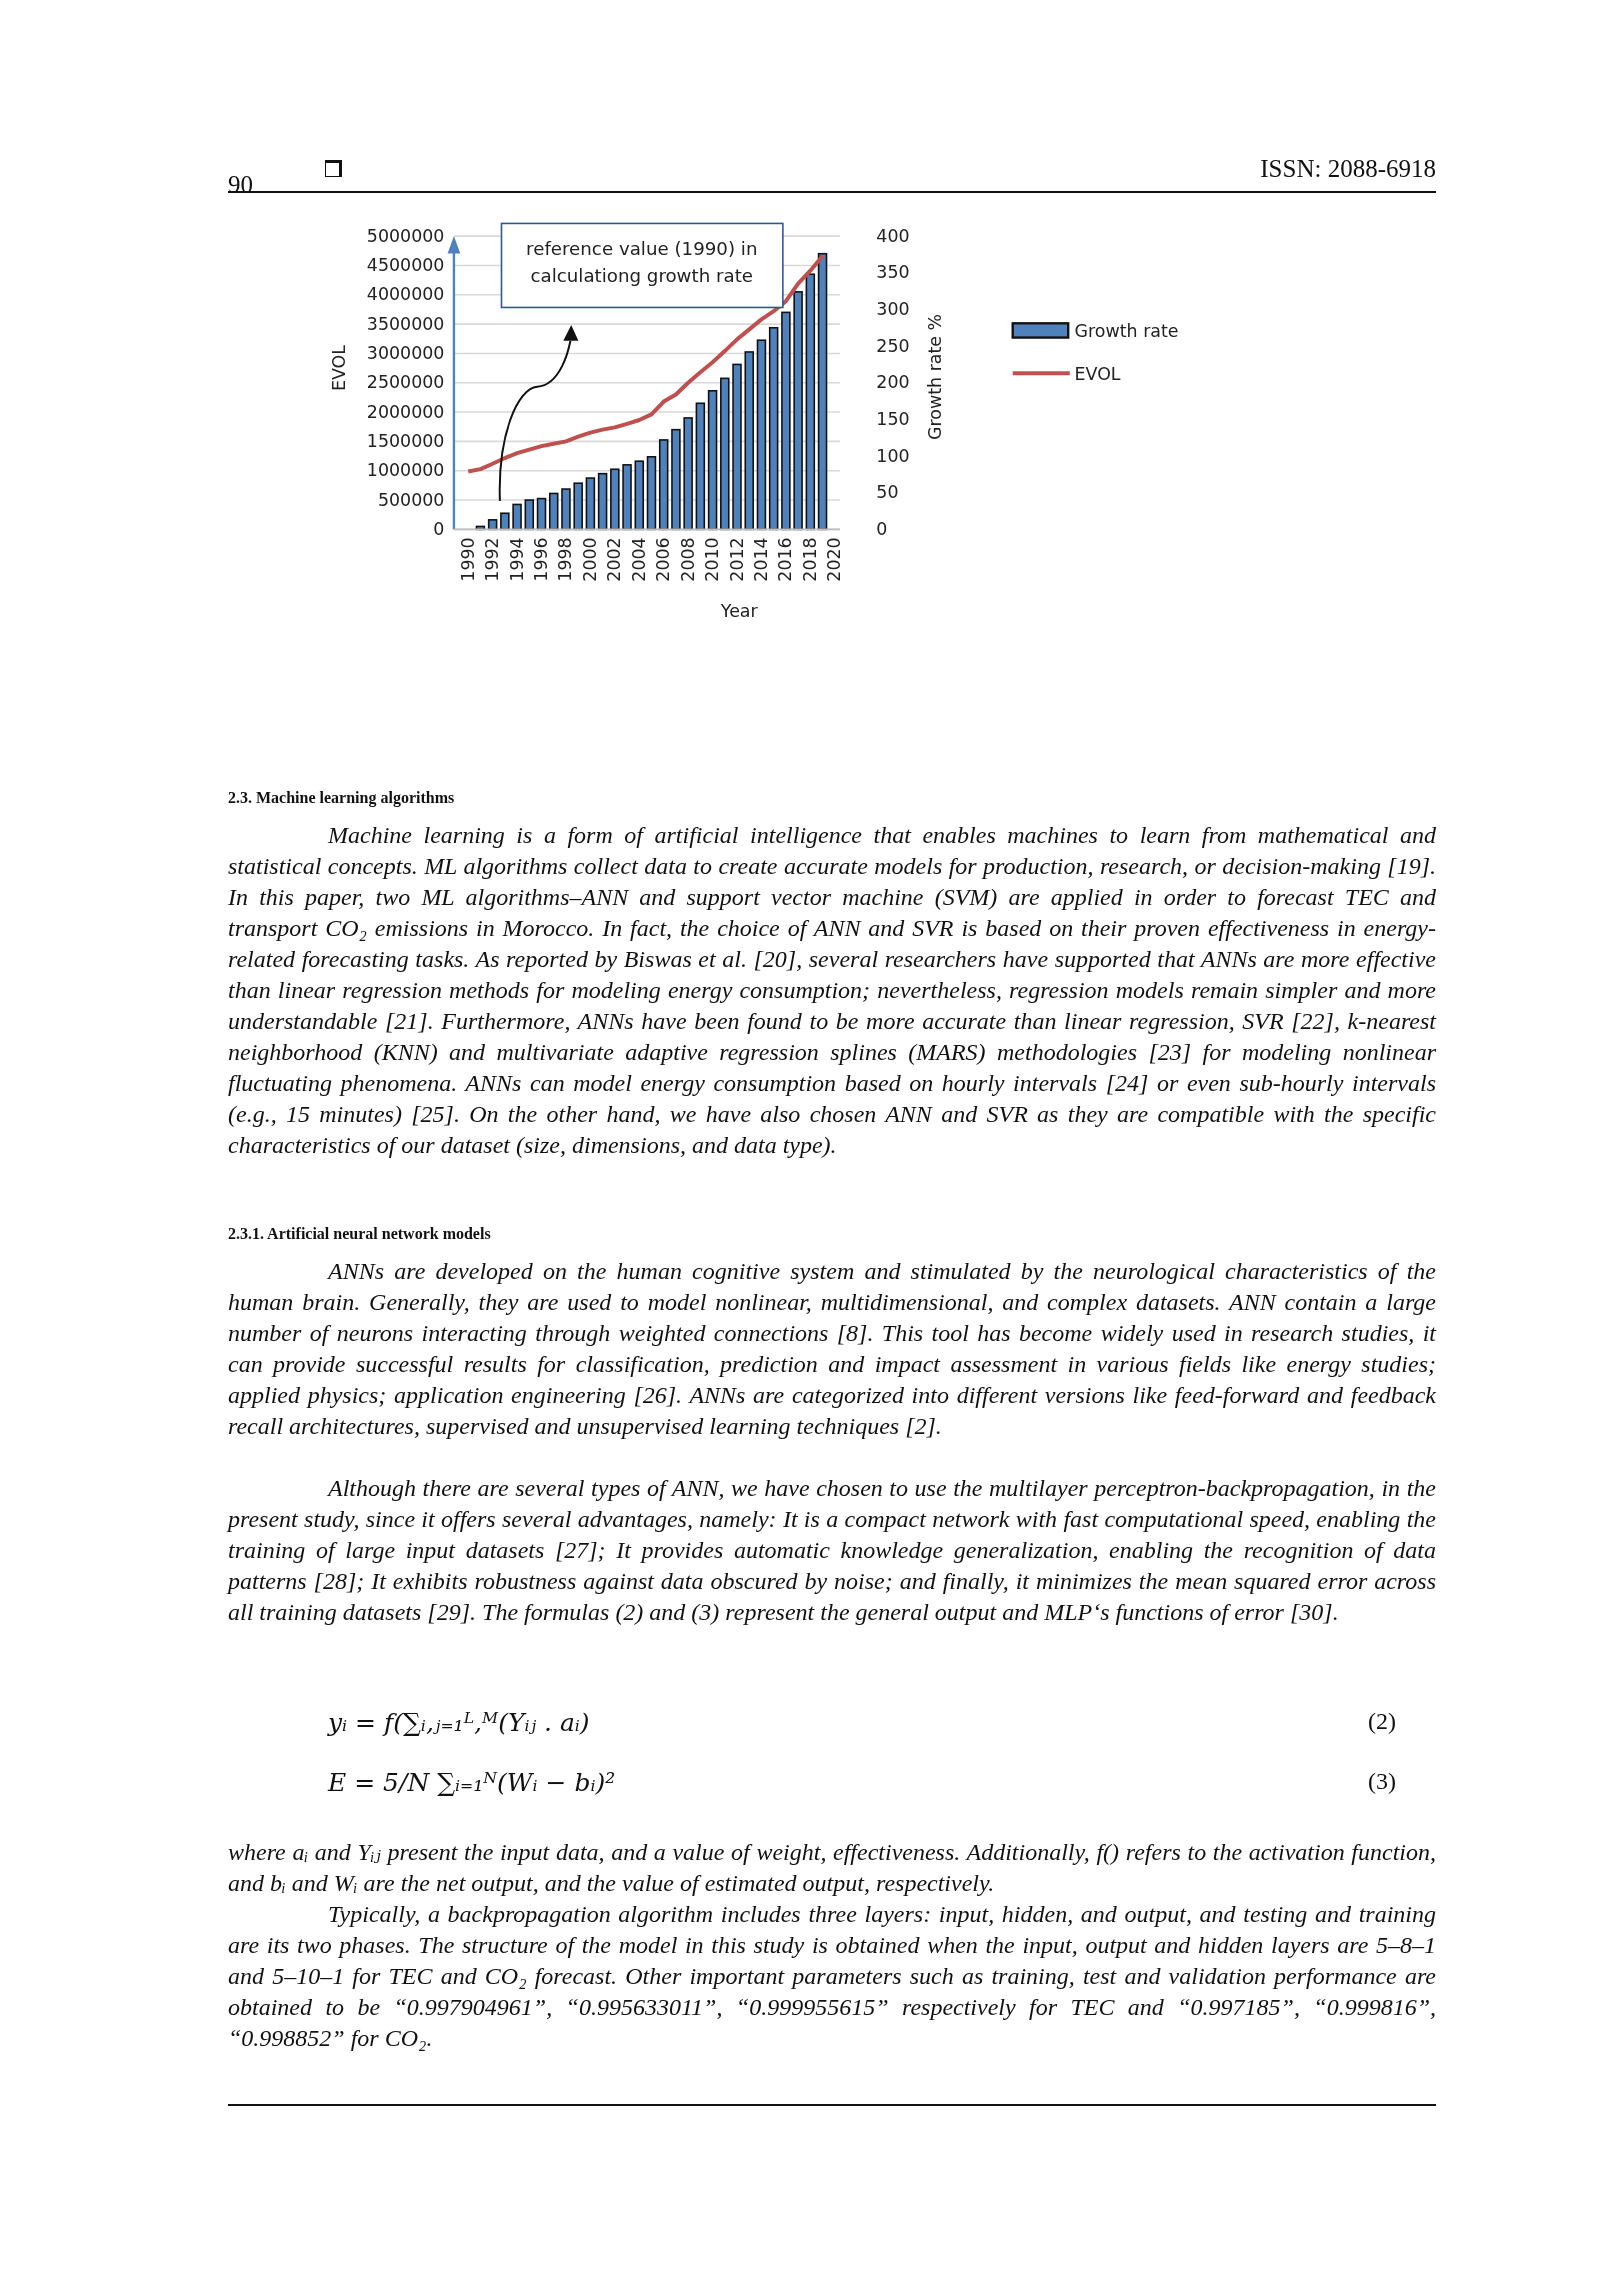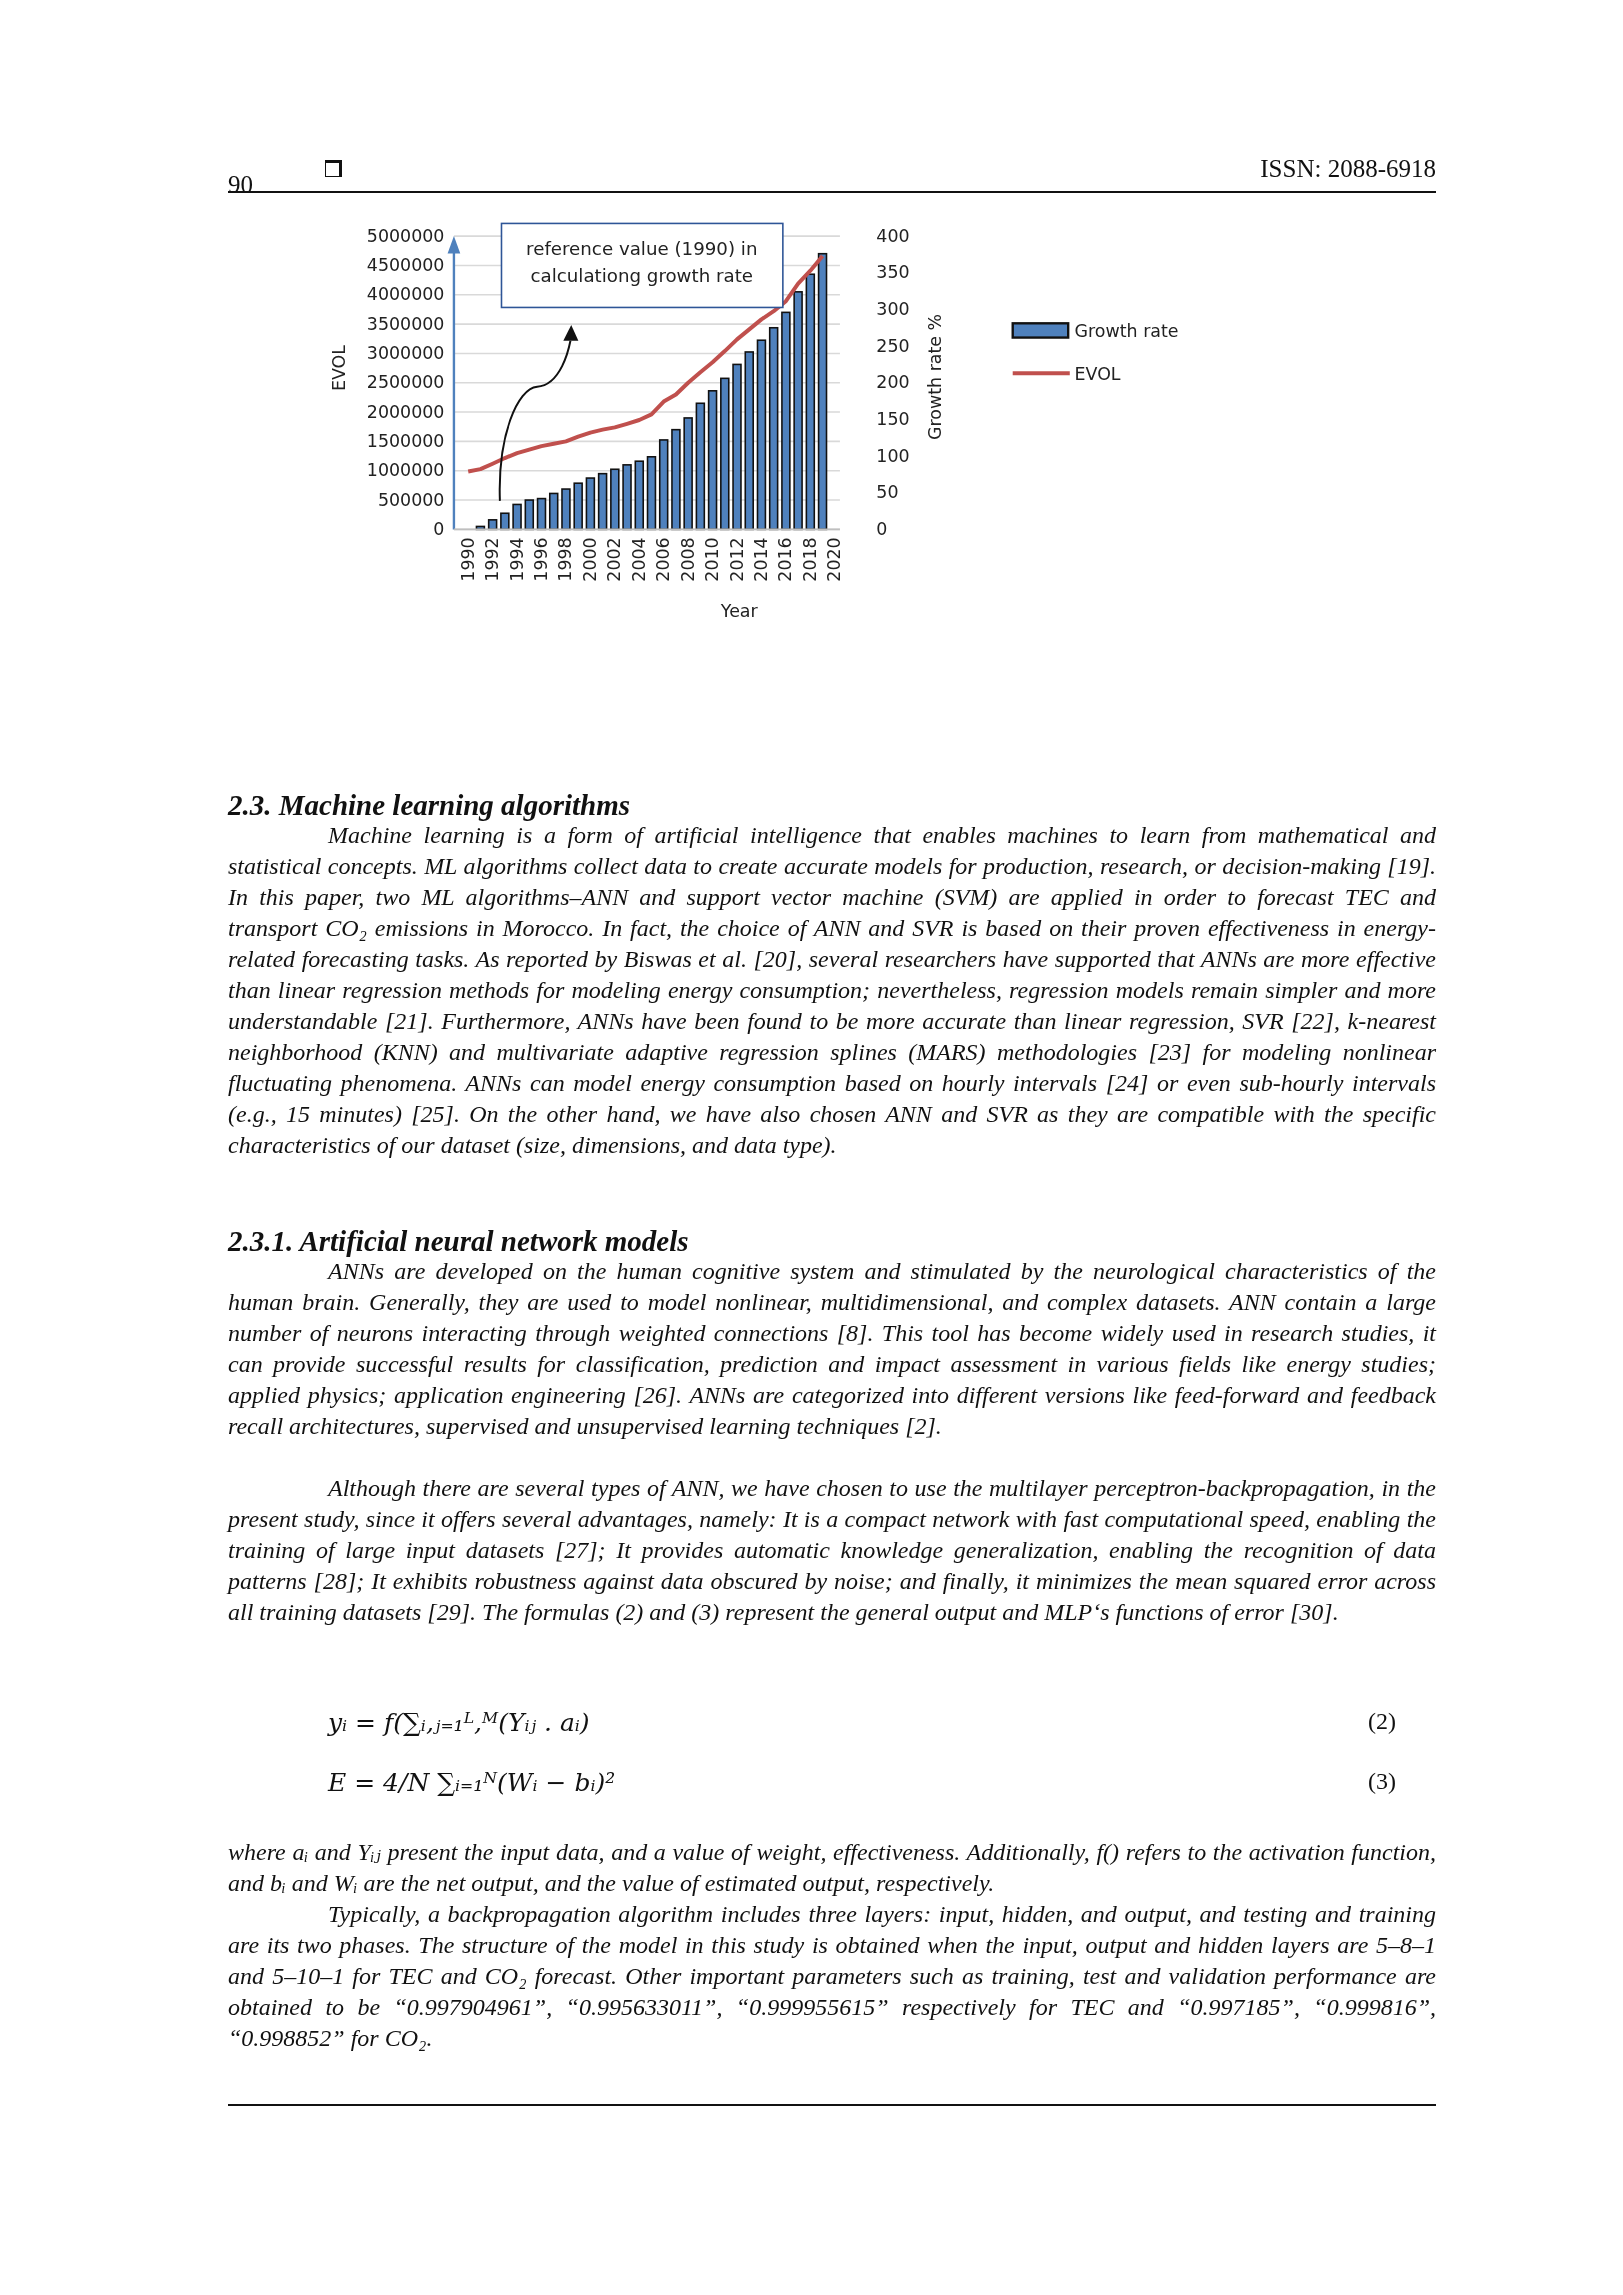--- a/index.html
+++ b/index.html
@@ -16,21 +16,21 @@
   .rule-top { position: absolute; left: 0; top: 191px; width: 1208px; height: 2.4px; background: #111; }
 
   
   .chart { position: absolute; left: 0; top: 206px; width: 1208px; height: 428px; }
   .chart svg { position: absolute; left: 0; top: 0; }
   .chart text { font-family: "DejaVu Sans", "Liberation Sans", sans-serif; fill: #222; }
 
   .caption { position: absolute; left: 0; top: 663px; width: 1208px; text-align: center;
              font-size: 24px; line-height: 31px; }
 
-  .h2 { position: absolute; left: 0; font-size: 29px; font-weight: bold; font-style: italic; }
+  .h2 { position: absolute; left: 0; font-size: 16px; font-weight: bold; }
   .para { position: absolute; left: 0; width: 1208px; font-size: 24px; line-height: 31px;
           text-align: justify; text-align-last: left; font-style: italic; }
   .para .ind { display: inline-block; width: 100px; }
   .eq { position: absolute; left: 100px; font-size: 25px; font-style: italic; font-family: "DejaVu Serif", serif; }
   .eqn { position: absolute; right: 40px; font-size: 24px; }
 
   .rule-bot { position: absolute; left: 0; top: 2104px; width: 1208px; height: 2.4px; background: #111; }
   .footer { position: absolute; left: 0; top: 2112px; font-size: 24px; }
 </style>
 </head>
@@ -145,21 +145,21 @@
 
   <div class="h2" style="top:789px">2.3.  Machine learning algorithms</div>
   <div class="para" style="top:820px"><span class="ind"></span><span>Machine learning is a form of artificial intelligence that enables machines to learn from mathematical and statistical concepts. ML algorithms collect data to create accurate models for production, research, or decision-making [19]. In this paper, two ML algorithms–ANN and support vector machine (SVM) are applied in order to forecast TEC and transport CO₂ emissions in Morocco. In fact, the choice of ANN and SVR is based on their proven effectiveness in energy-related forecasting tasks. As reported by Biswas et al. [20], several researchers have supported that ANNs are more effective than linear regression methods for modeling energy consumption; nevertheless, regression models remain simpler and more understandable [21]. Furthermore, ANNs have been found to be more accurate than linear regression, SVR [22], k-nearest neighborhood (KNN) and multivariate adaptive regression splines (MARS) methodologies [23] for modeling nonlinear fluctuating phenomena. ANNs can model energy consumption based on hourly intervals [24] or even sub-hourly intervals (e.g., 15 minutes) [25]. On the other hand, we have also chosen ANN and SVR as they are compatible with the specific characteristics of our dataset (size, dimensions, and data type).</span></div>
 
   <div class="h2" style="top:1225px">2.3.1. Artificial neural network models</div>
   <div class="para" style="top:1256px"><span class="ind"></span><span>ANNs are developed on the human cognitive system and stimulated by the neurological characteristics of the human brain. Generally, they are used to model nonlinear, multidimensional, and complex datasets. ANN contain a large number of neurons interacting through weighted connections [8]. This tool has become widely used in research studies, it can provide successful results for classification, prediction and impact assessment in various fields like energy studies; applied physics; application engineering [26]. ANNs are categorized into different versions like feed-forward and feedback recall architectures, supervised and unsupervised learning techniques [2].</span></div>
   <div class="para" style="top:1473px"><span class="ind"></span><span>Although there are several types of ANN, we have chosen to use the multilayer perceptron-backpropagation, in the present study, since it offers several advantages, namely: It is a compact network with fast computational speed, enabling the training of large input datasets [27]; It provides automatic knowledge generalization, enabling the recognition of data patterns [28]; It exhibits robustness against data obscured by noise; and finally, it minimizes the mean squared error across all training datasets [29]. The formulas (2) and (3) represent the general output and MLP‘s functions of error [30].</span></div>
 
   <div class="eq" style="top:1708px">yᵢ = f(∑ᵢ,ⱼ₌₁ᴸ,ᴹ(Yᵢⱼ . aᵢ)</div>
   <div class="eqn" style="top:1708px">(2)</div>
-  <div class="eq" style="top:1768px">E = 4/N ∑ᵢ₌₁ᴺ(Wᵢ − bᵢ)²</div>
+  <div class="eq" style="top:1768px">E = 5/N ∑ᵢ₌₁ᴺ(Wᵢ − bᵢ)²</div>
   <div class="eqn" style="top:1768px">(3)</div>
 
   <div class="para" style="top:1837px"><span>where aᵢ and Yᵢⱼ present the input data, and a value of weight, effectiveness. Additionally, f() refers to the activation function, and bᵢ and Wᵢ are the net output, and the value of estimated output, respectively.</span></div>
   <div class="para" style="top:1899px"><span class="ind"></span><span>Typically, a backpropagation algorithm includes three layers: input, hidden, and output, and testing and training are its two phases. The structure of the model in this study is obtained when the input, output and hidden layers are 5–8–1 and 5–10–1 for TEC and CO₂ forecast. Other important parameters such as training, test and validation performance are obtained to be “0.997904961”, “0.995633011”, “0.999955615” respectively for TEC and “0.997185”, “0.999816”, “0.998852” for CO₂.</span></div>
 
   <div class="rule-bot"></div>
 </div>
 
 
 </body></html>

